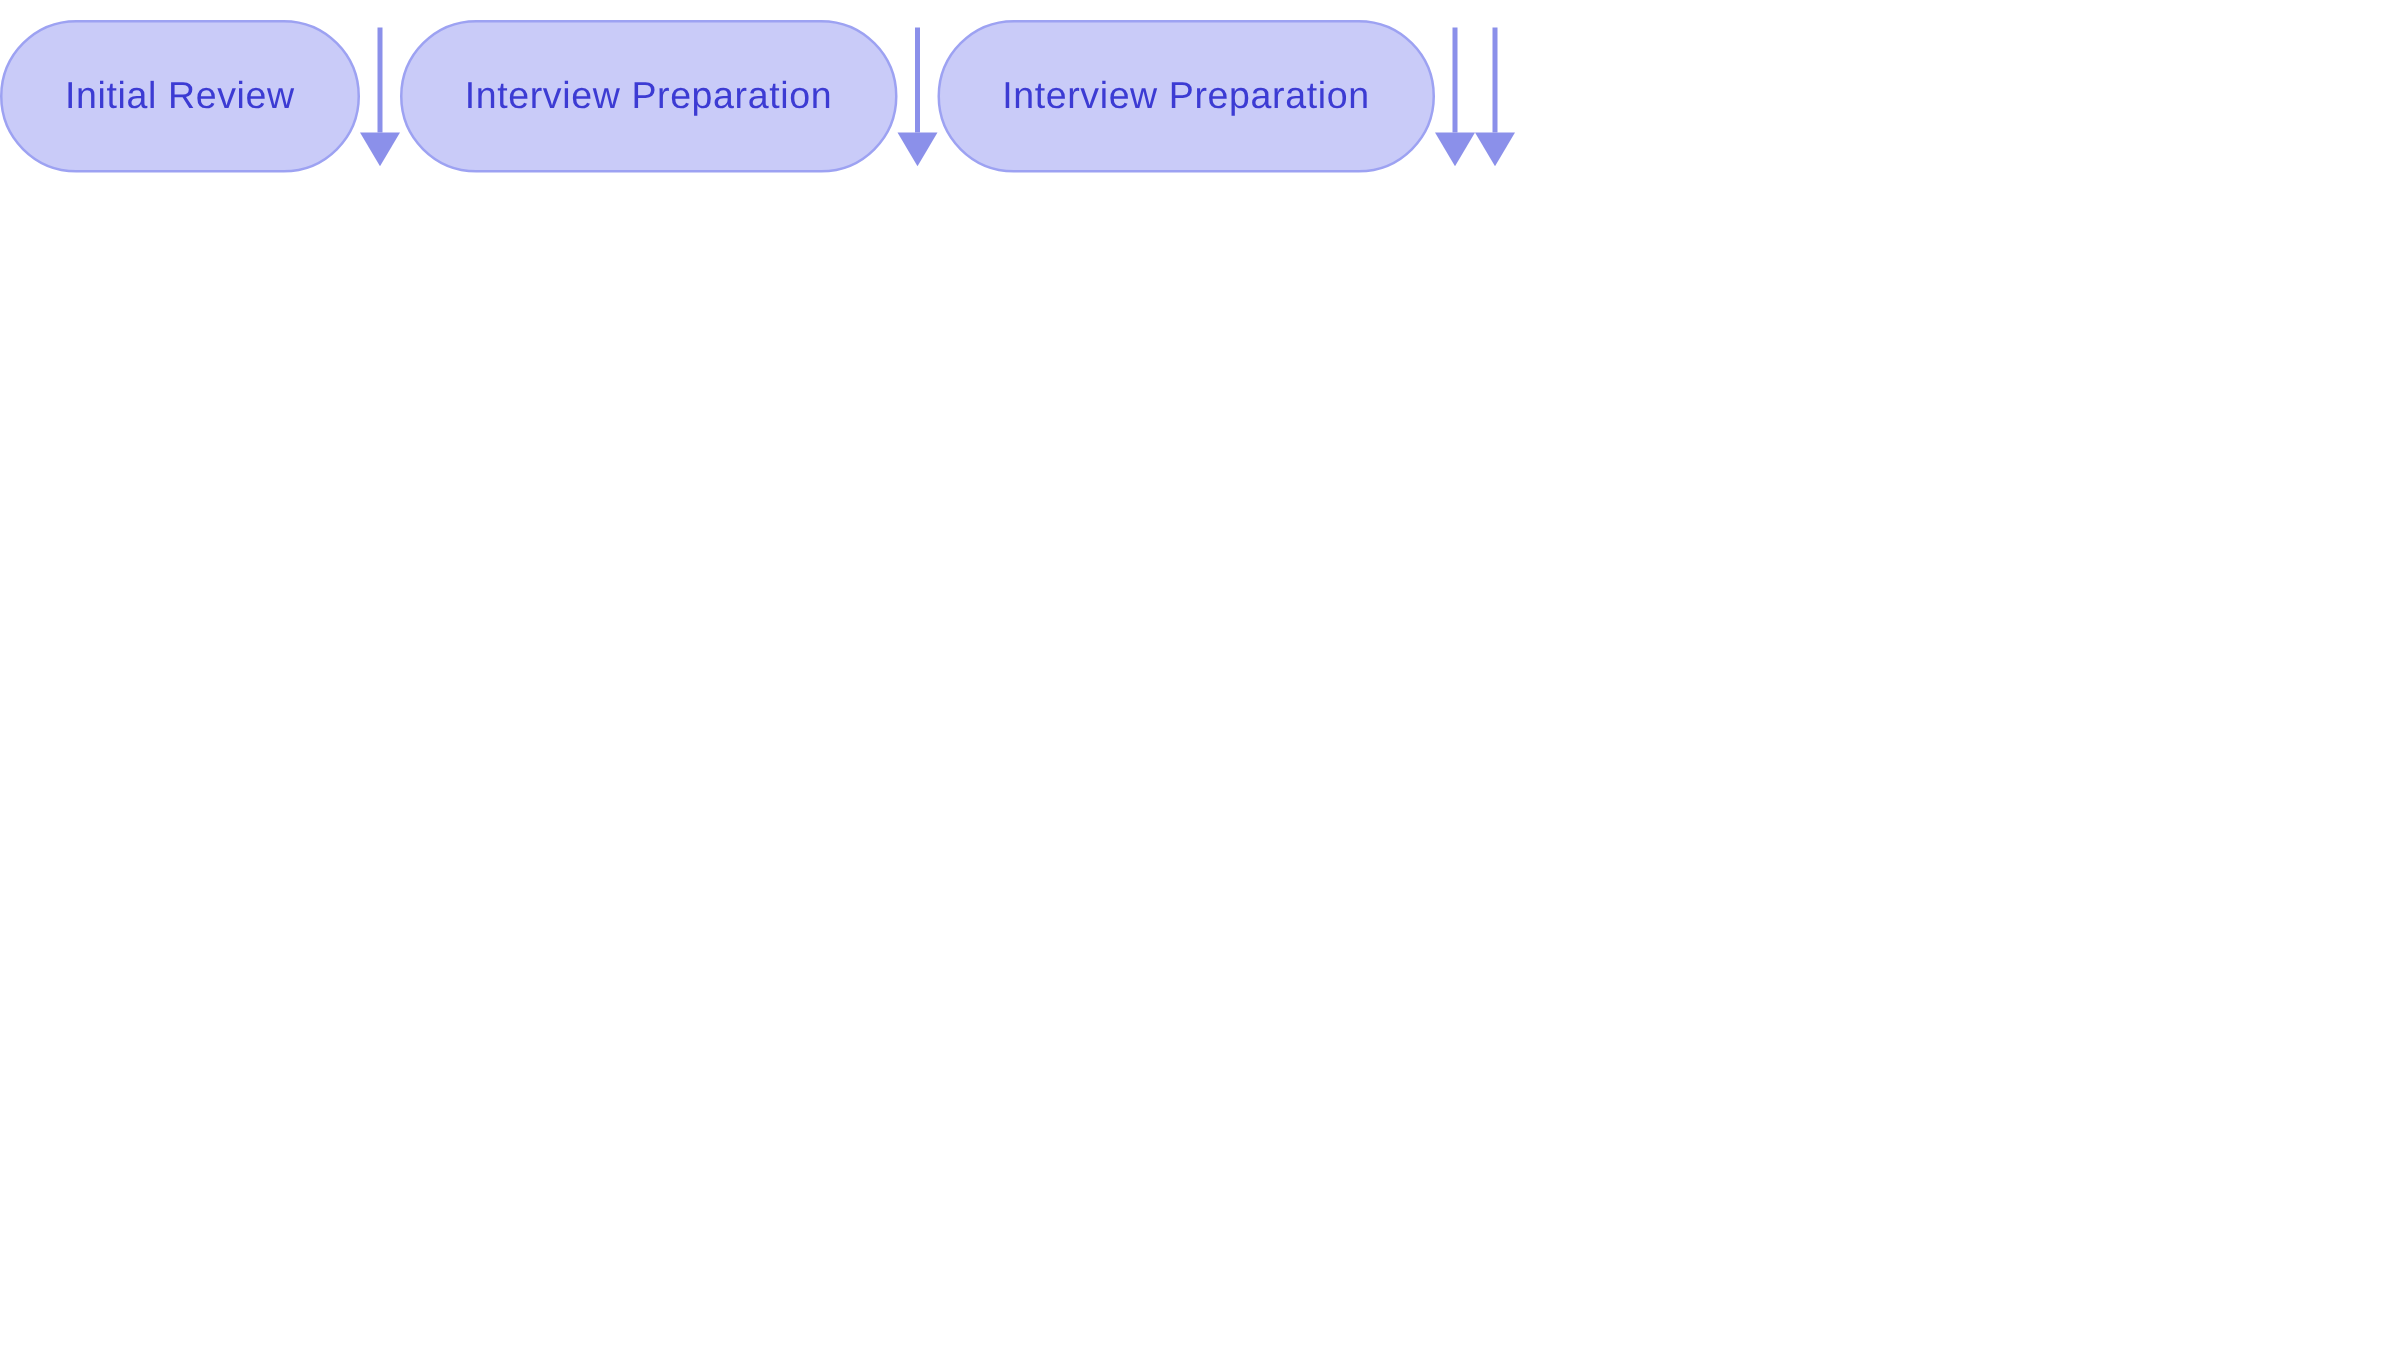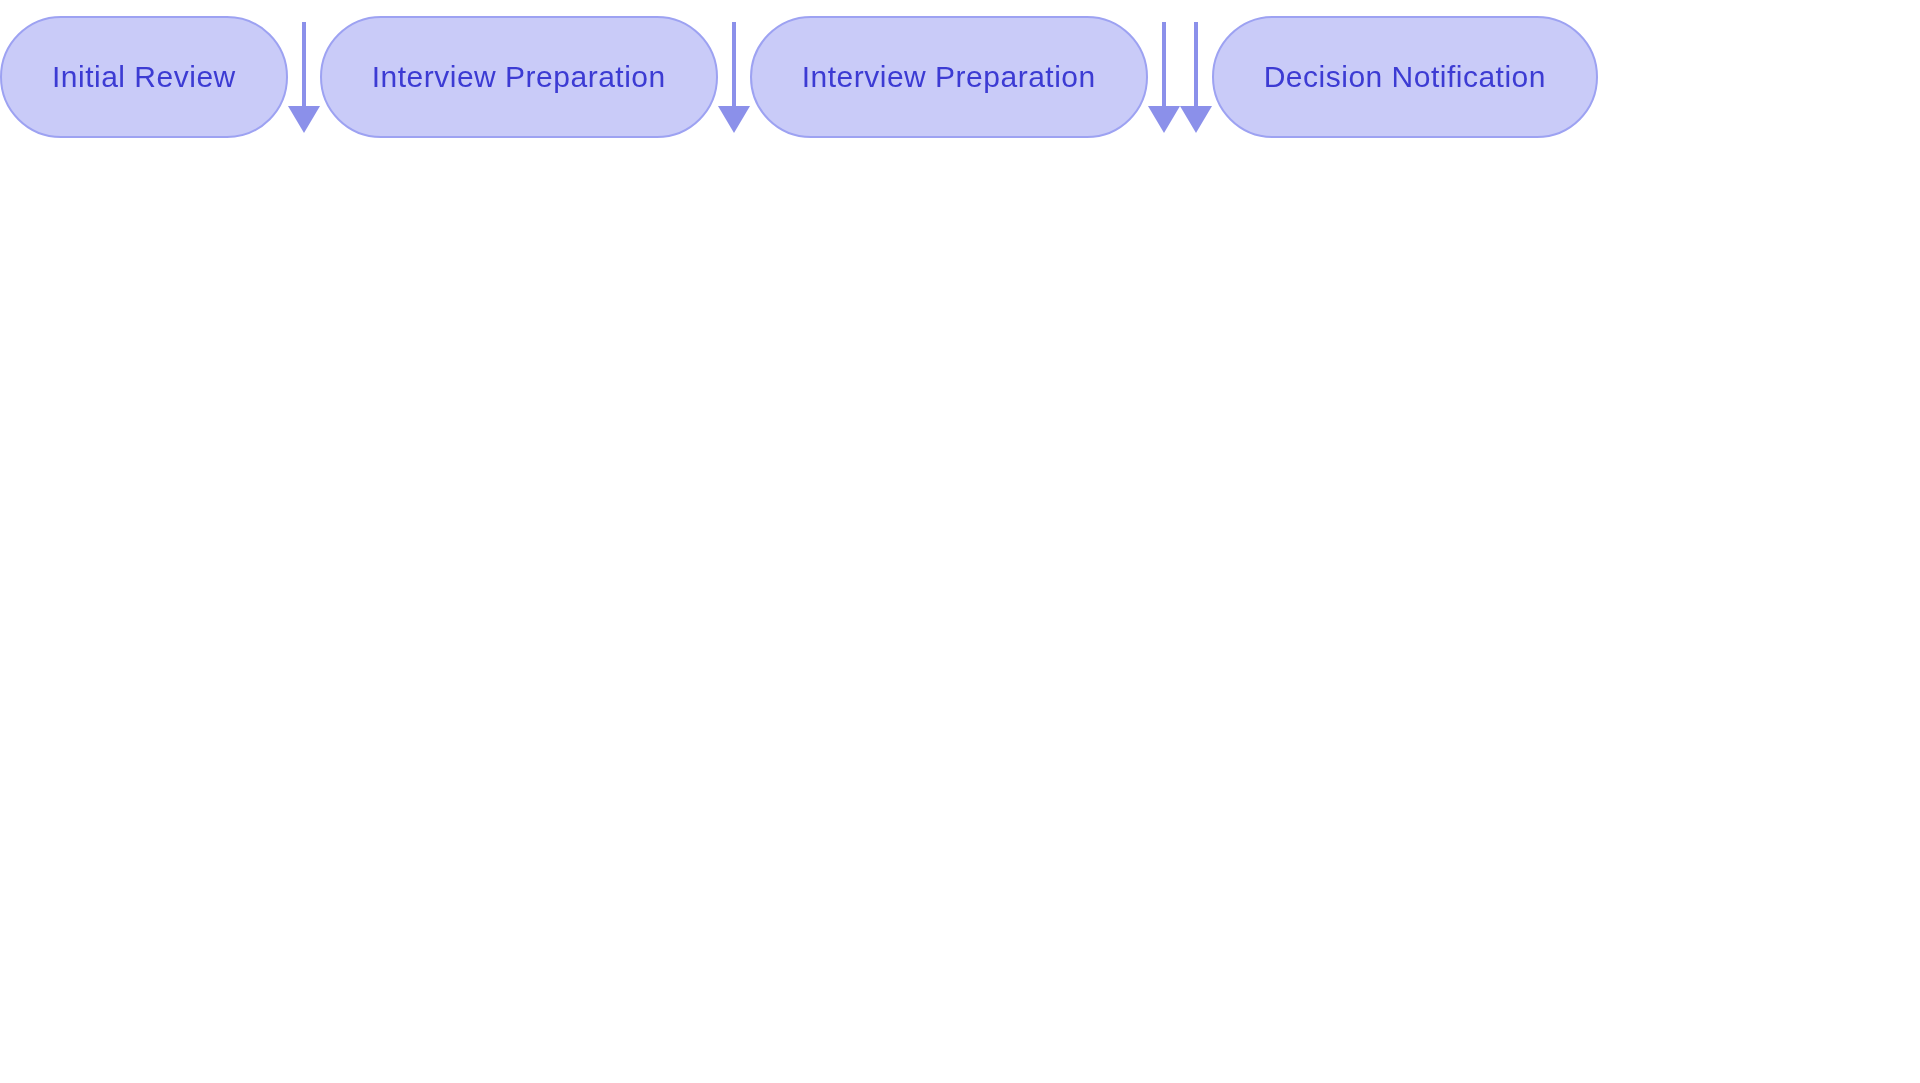--- a/index.html
+++ b/index.html
@@ -104,18 +104,15 @@
       <div class="line"></div>
       <div class="head"></div>
     </div>
 
 
     <div class="connector">
       <div class="line"></div>
       <div class="head"></div>
     </div>
 
-    <div class="node">
-      <span class="node-label">Decision Notification</span>
-    </div>
 
   </div>
 </div>
 
 </body></html>

